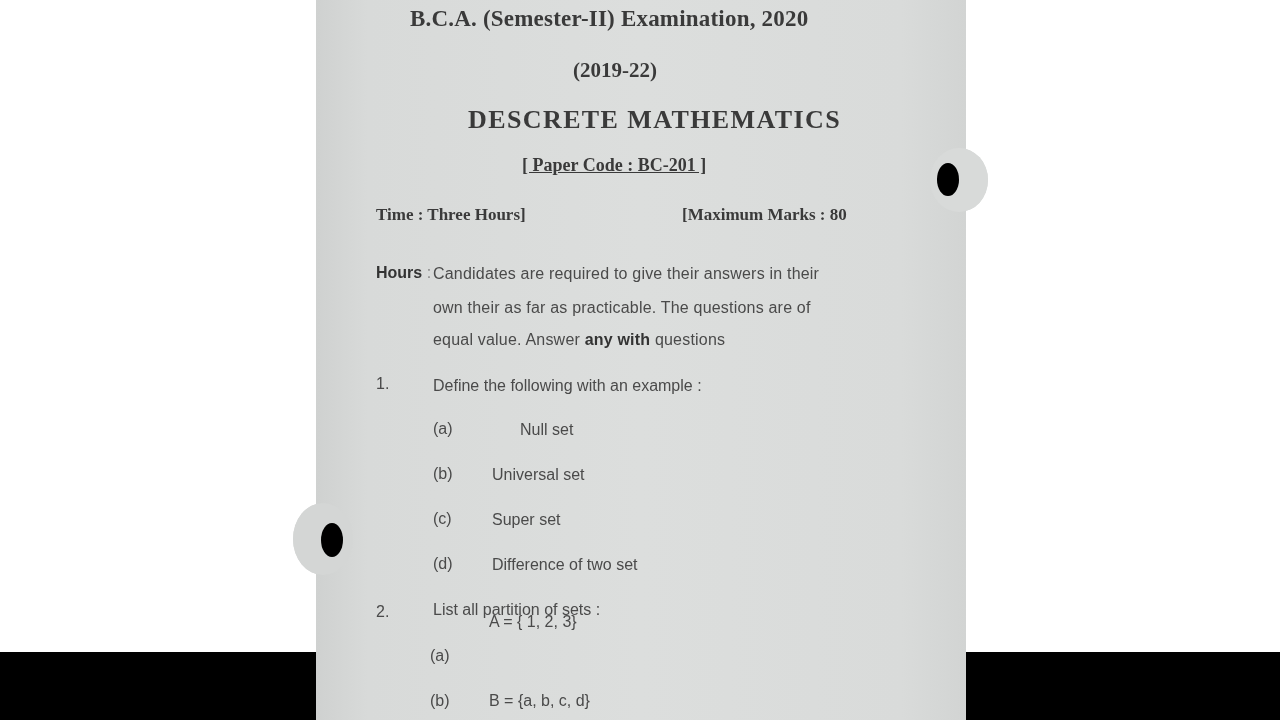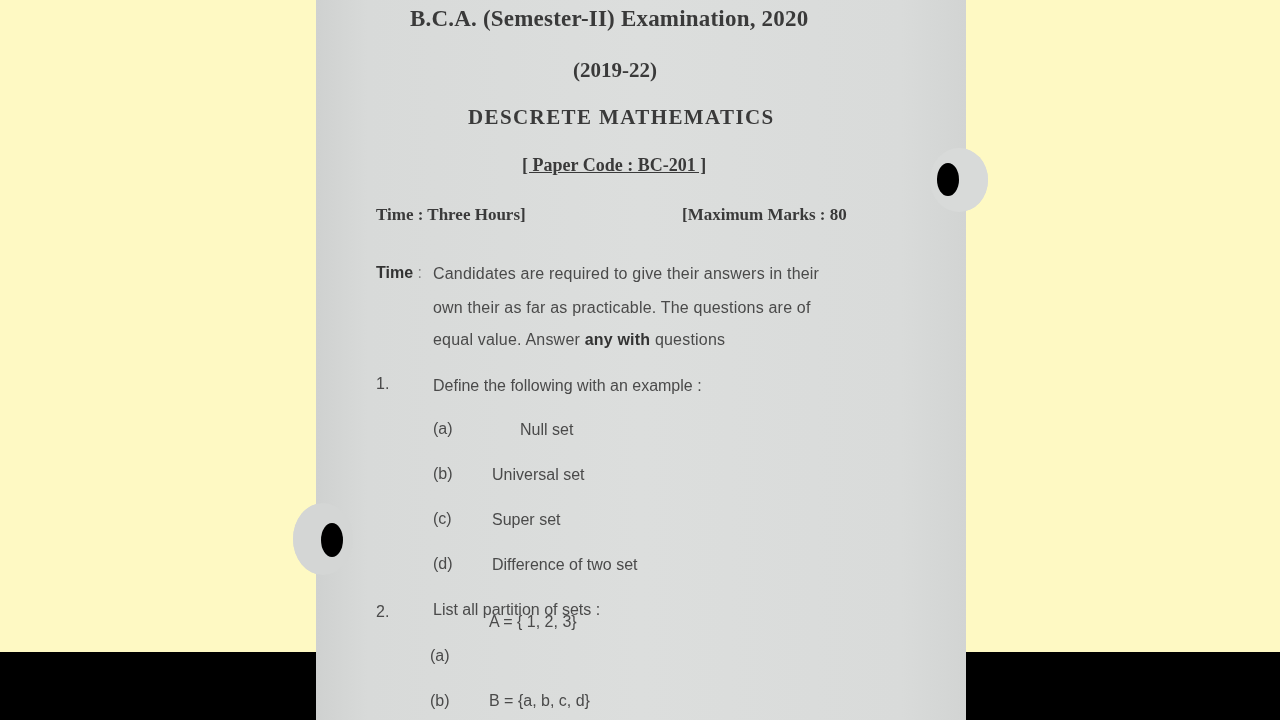--- a/index.html
+++ b/index.html
@@ -7,21 +7,21 @@
       padding: 0;
       width: 1280px;
       height: 720px;
       background: #000000;
       overflow: hidden;
     }
     .stage {
       position: relative;
       width: 1280px;
       height: 652px;
-      background: #fef9c3;
+      background: #ffffff;
     }
     .paper {
       position: absolute;
       left: 316px;
       top: 0;
       width: 650px;
       height: 720px;
       background: linear-gradient(90deg, #cfd1d0 0%, #d8dad9 8%, #dcdedd 50%, #d9dbda 90%, #d2d4d3 100%);
     }
     .tab {
@@ -68,21 +68,21 @@
       white-space: nowrap;
     }
     .sans {
       font-family: "Liberation Sans", "DejaVu Sans", sans-serif;
       color: #4a4a4a;
       position: absolute;
       white-space: nowrap;
     }
     .h-exam { left: 410px; top: 6px; font-size: 23px; letter-spacing: 0.2px; }
     .h-years { left: 573px; top: 58px; font-size: 21px; }
-    .h-subject { left: 468px; top: 105px; font-size: 21px; letter-spacing: 1.4px; }
+    .h-subject { left: 468px; top: 105px; font-size: 26px; letter-spacing: 1.4px; }
     .h-code { left: 522px; top: 155px; font-size: 18px; text-decoration: underline; }
     .h-time { left: 376px; top: 205px; font-size: 17px; }
     .h-marks { left: 682px; top: 205px; font-size: 17px; }
     .note-label { left: 376px; top: 264px; font-size: 16px; font-weight: bold; color: #333; }
     .note-line { font-size: 16px; left: 433px; letter-spacing: 0.2px; }
     .note-l1 { top: 265px; }
     .note-l2 { top: 299px; }
     .note-l3 { top: 331px; }
     .note-l3 b { color: #333; }
     .qnum { font-size: 16px; left: 376px; }
@@ -104,21 +104,21 @@
 
   <div style="position:absolute;left:0;top:0;width:1280px;height:720px;z-index:3;">
     <div class="serif h-exam">B.C.A. (Semester-II) Examination, 2020</div>
     <div class="serif h-years">(2019-22)</div>
     <div class="serif h-subject">DESCRETE MATHEMATICS</div>
     <div class="serif h-code">[ Paper Code : BC-201 ]</div>
     <div class="serif h-time">Time : Three Hours]</div>
     <div class="serif h-marks">[Maximum Marks : 80</div>
 
     <div class="sans note-label">
-      <span>Time</span>
+      <span>Hours</span>
       <span style="font-weight:normal;color:#888;">:</span>
     </div>
     <div class="sans note-line note-l1">Candidates are required to give their answers in their</div>
     <div class="sans note-line note-l2">own their as far as practicable.  The questions are of</div>
     <div class="sans note-line note-l3">
       <span>equal value.  Answer </span><b>any with</b><span> questions</span>
     </div>
 
     <div class="sans qnum" style="top:375px;">1.</div>
     <div class="sans qtext" style="top:377px;">Define the following with an example :</div>

